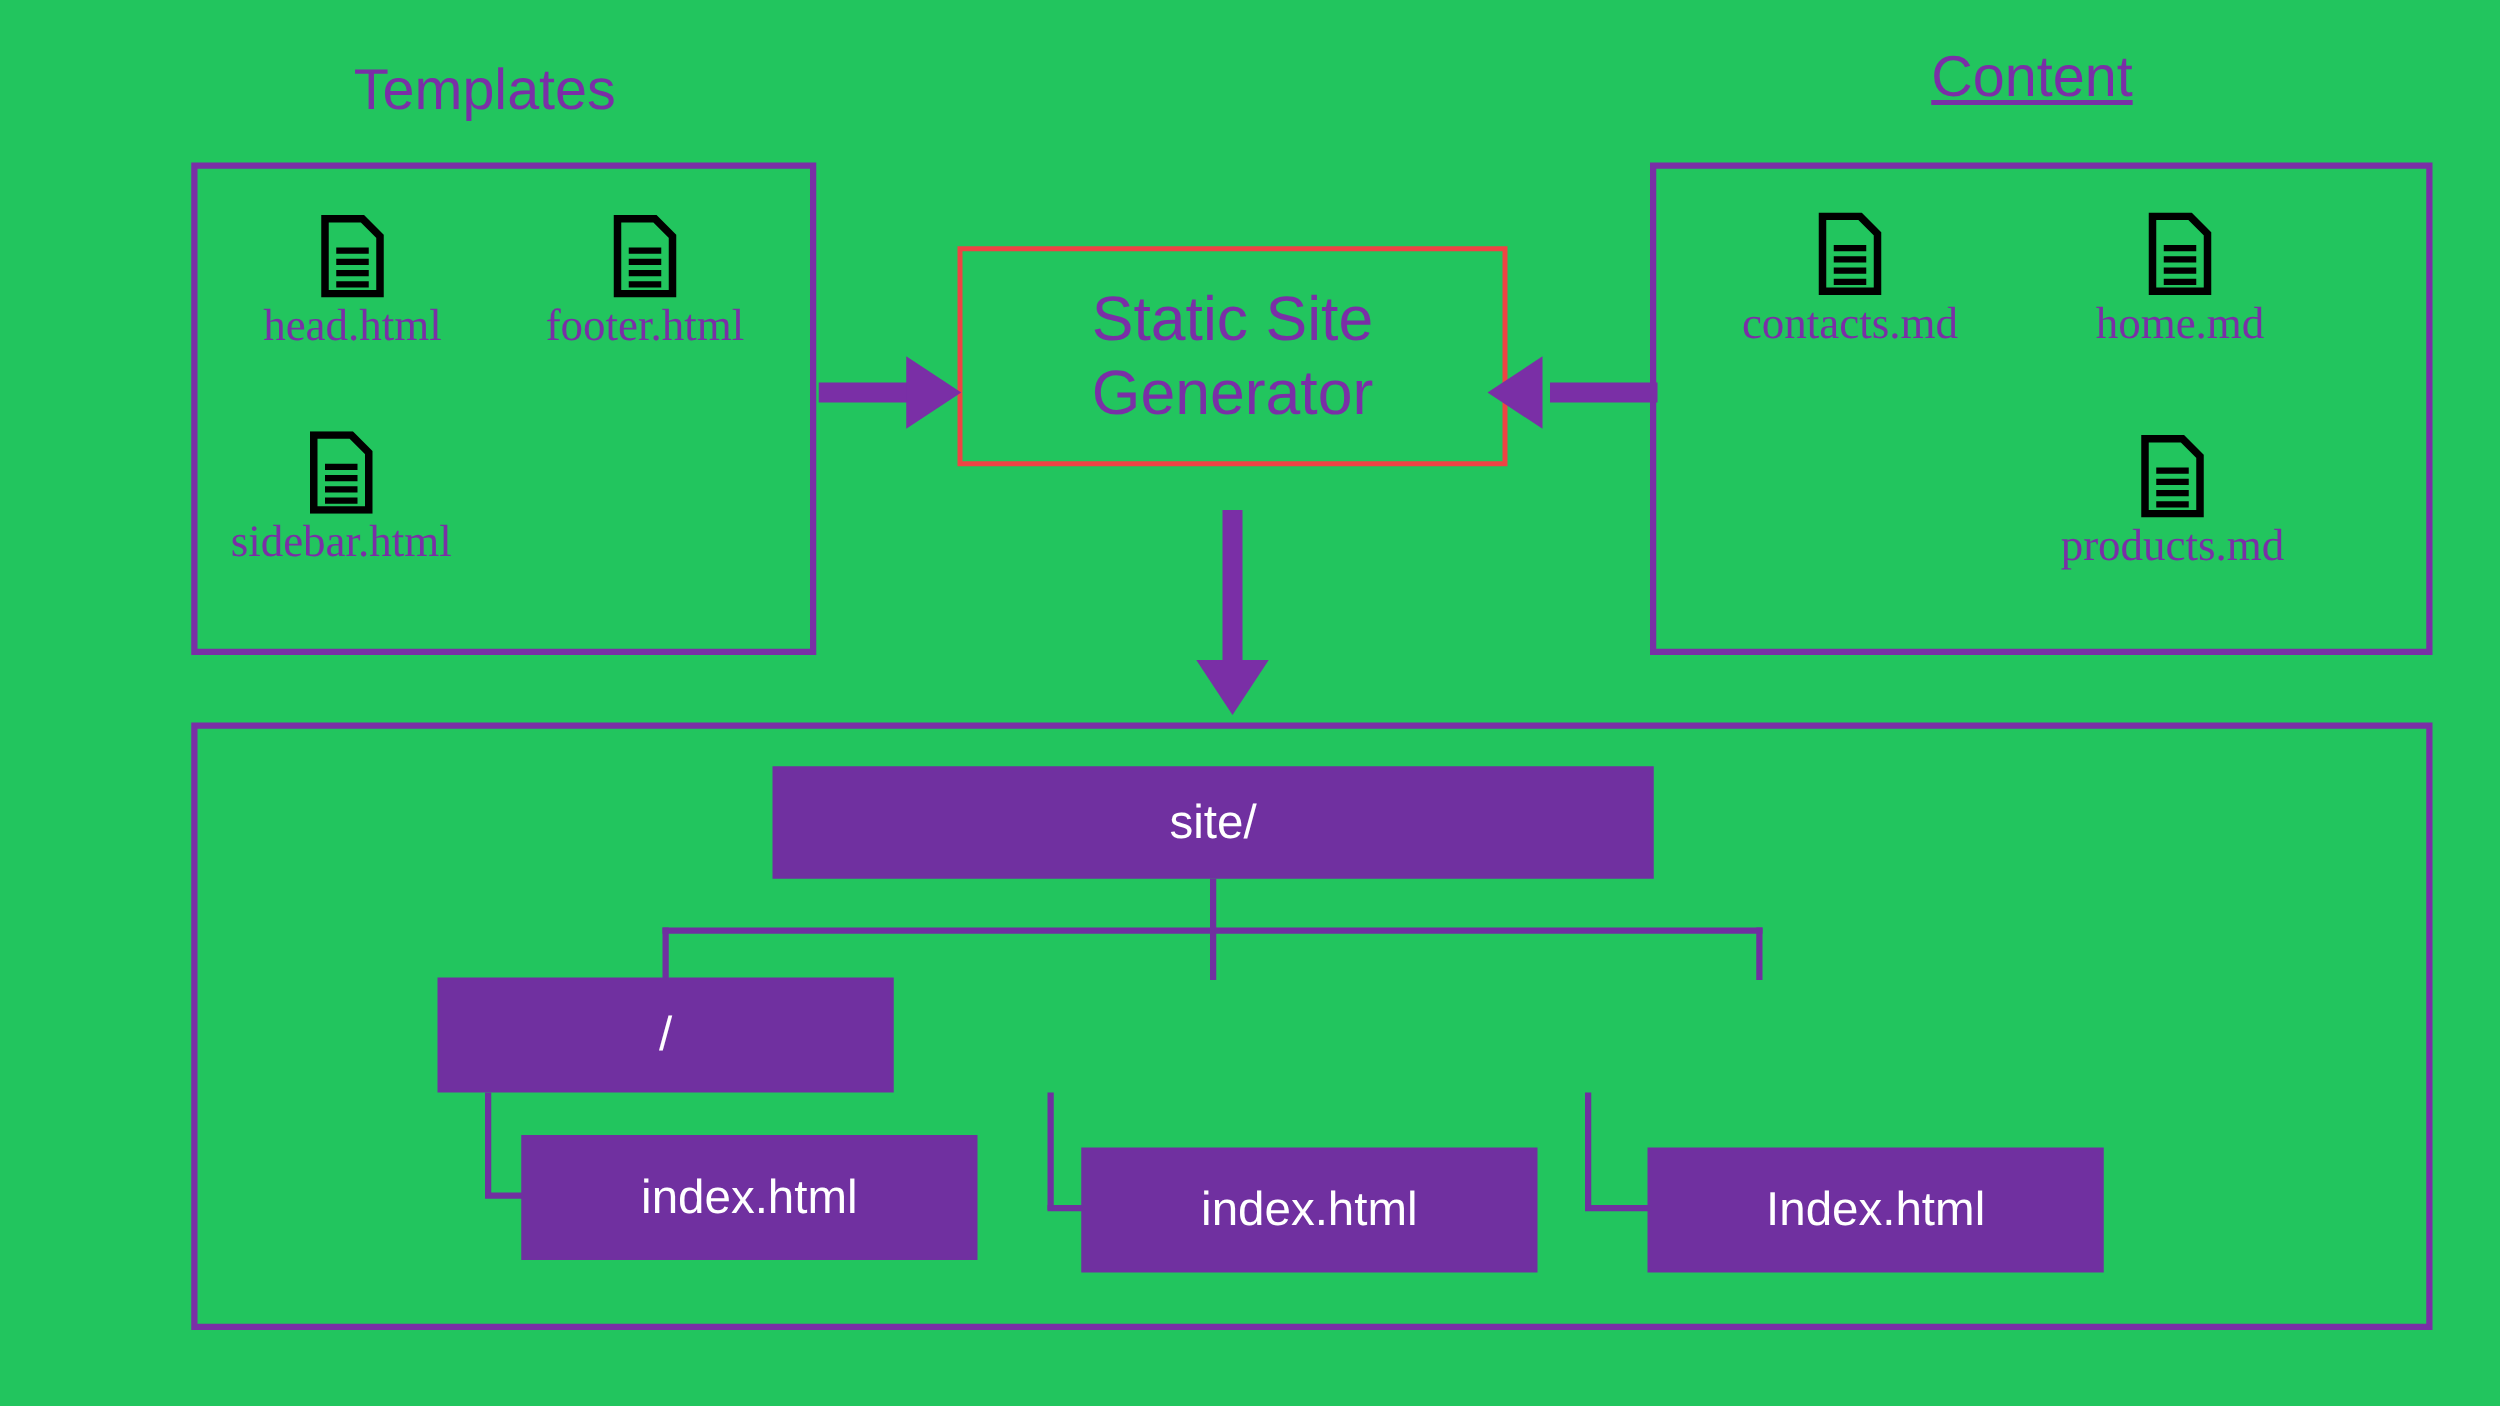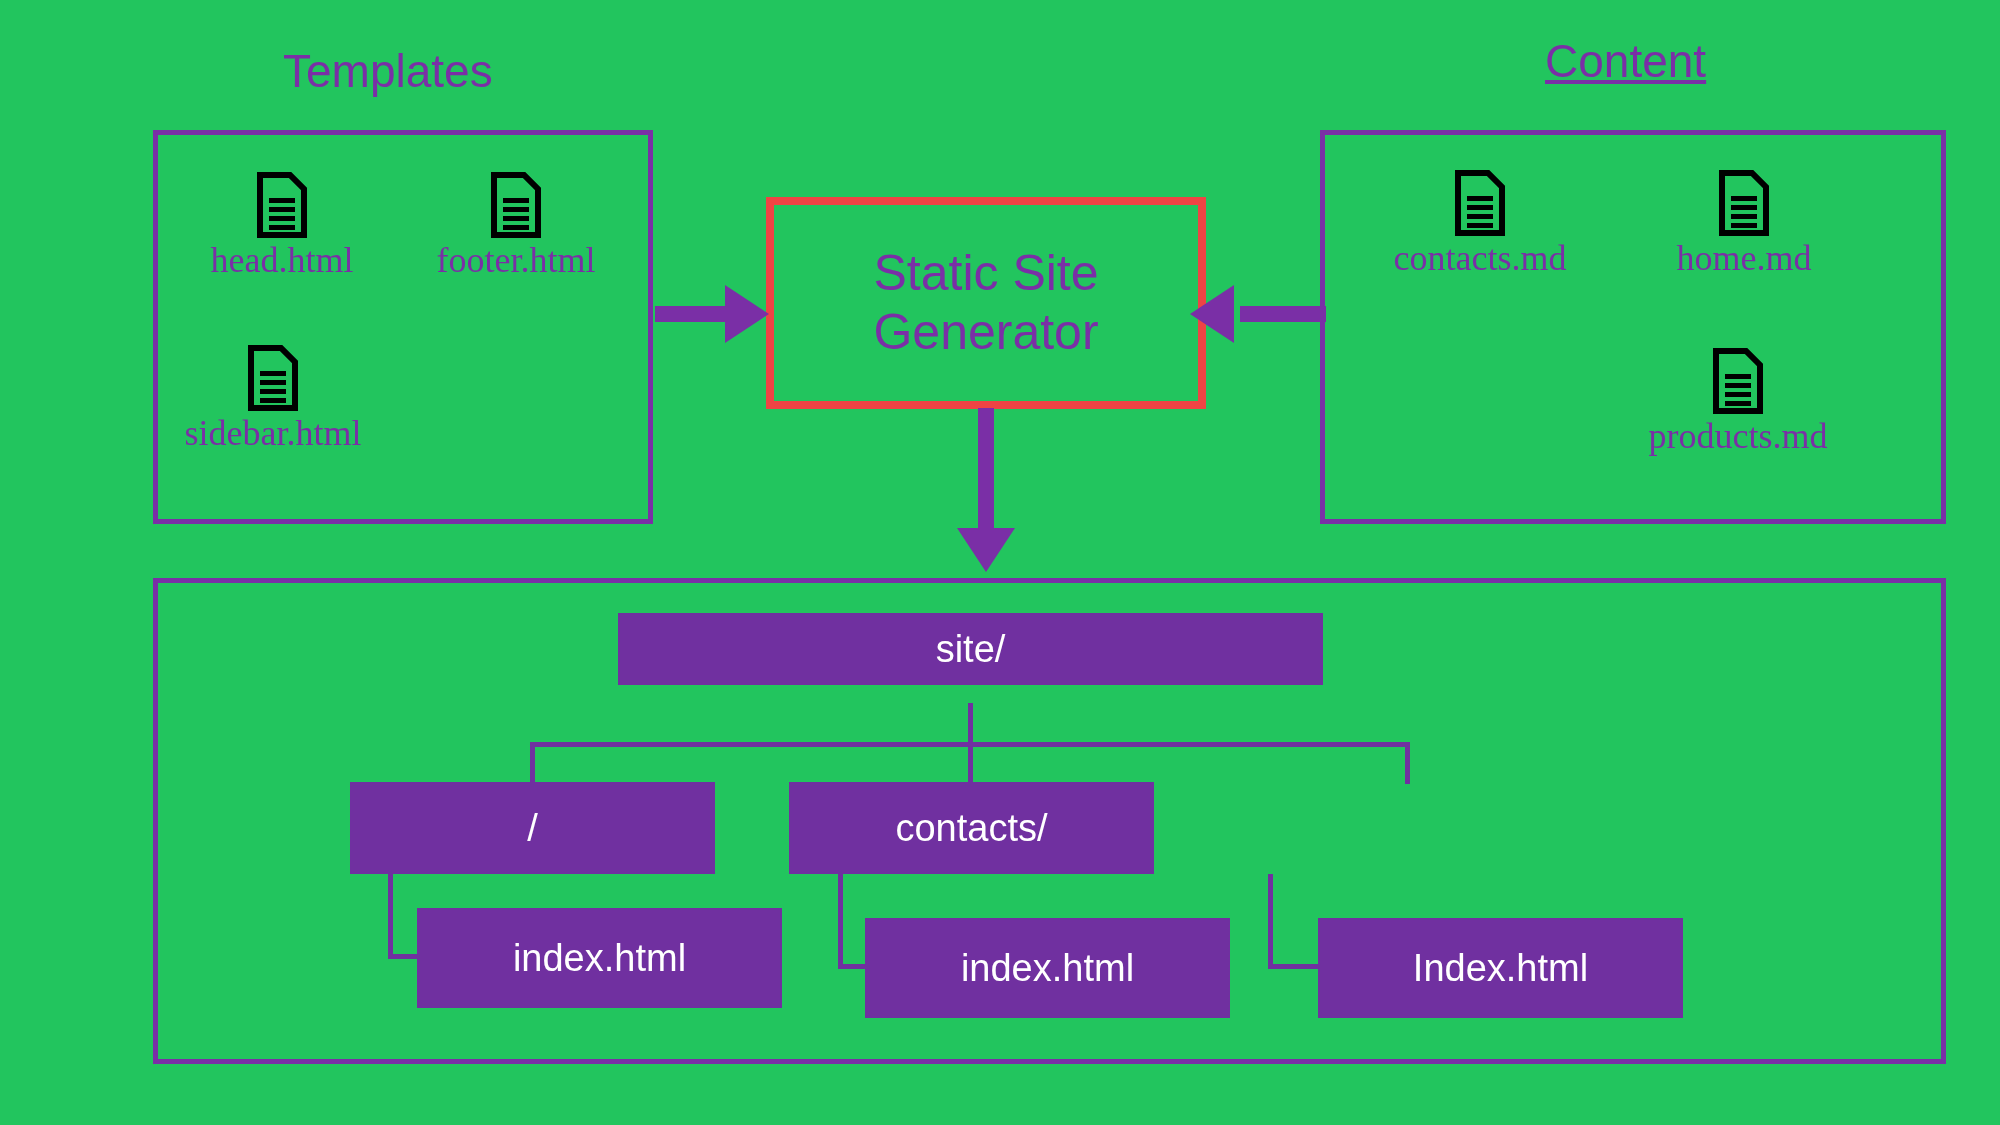--- a/index.html
+++ b/index.html
@@ -68,22 +68,22 @@
   #file-contacts { left: 1370px; top: 170px; }
   #file-home     { left: 1634px; top: 170px; }
   #file-products { left: 1628px; top: 348px; }
 
   
   #generator-box {
     position: absolute;
     left: 766px;
     top: 197px;
     width: 440px;
-    height: 212px;
-    border: 8px solid #ef4444;
+    height: 176px;
+    border: 4px solid #ef4444;
     box-sizing: border-box;
     background: transparent;
     display: flex;
     align-items: center;
     justify-content: center;
     text-align: center;
   }
   #generator-box .gen-label {
     color: #7A2FA6;
     font-size: 50px;
@@ -131,21 +131,21 @@
     position: absolute;
     background: #7030A0;
     color: #FFFFFF;
     display: flex;
     align-items: center;
     justify-content: center;
     font-size: 38px;
     box-sizing: border-box;
     white-space: nowrap;
   }
-  #node-site      { left: 618px;  top: 613px; width: 705px; height: 72px; }
+  #node-site      { left: 618px;  top: 613px; width: 705px; height: 90px; }
   #node-root      { left: 350px;  top: 782px; width: 365px; height: 92px; }
   #node-contacts  { left: 789px;  top: 782px; width: 365px; height: 92px; }
   #node-products  { left: 1228px; top: 782px; width: 365px; height: 92px; }
   #node-idx-root  { left: 417px;  top: 908px; width: 365px; height: 100px; }
   #node-idx-cont  { left: 865px;  top: 918px; width: 365px; height: 100px; }
   #node-idx-prod  { left: 1318px; top: 918px; width: 365px; height: 100px; }
 
   
   .conn {
     position: absolute;
@@ -275,19 +275,18 @@
   <div class="conn conn-v" id="elbow1-v"></div>
   <div class="conn conn-h" id="elbow1-h"></div>
   <div class="conn conn-v" id="elbow2-v"></div>
   <div class="conn conn-h" id="elbow2-h"></div>
   <div class="conn conn-v" id="elbow3-v"></div>
   <div class="conn conn-h" id="elbow3-h"></div>
 
   <div class="node" id="node-site">site/</div>
 
   <div class="node" id="node-root">/</div>
-  <div class="node" id="node-contacts">contacts/</div>
 
   <div class="node" id="node-idx-root">index.html</div>
   <div class="node" id="node-idx-cont">index.html</div>
   <div class="node" id="node-idx-prod">Index.html</div>
 
 </div>
 
 </body></html>

